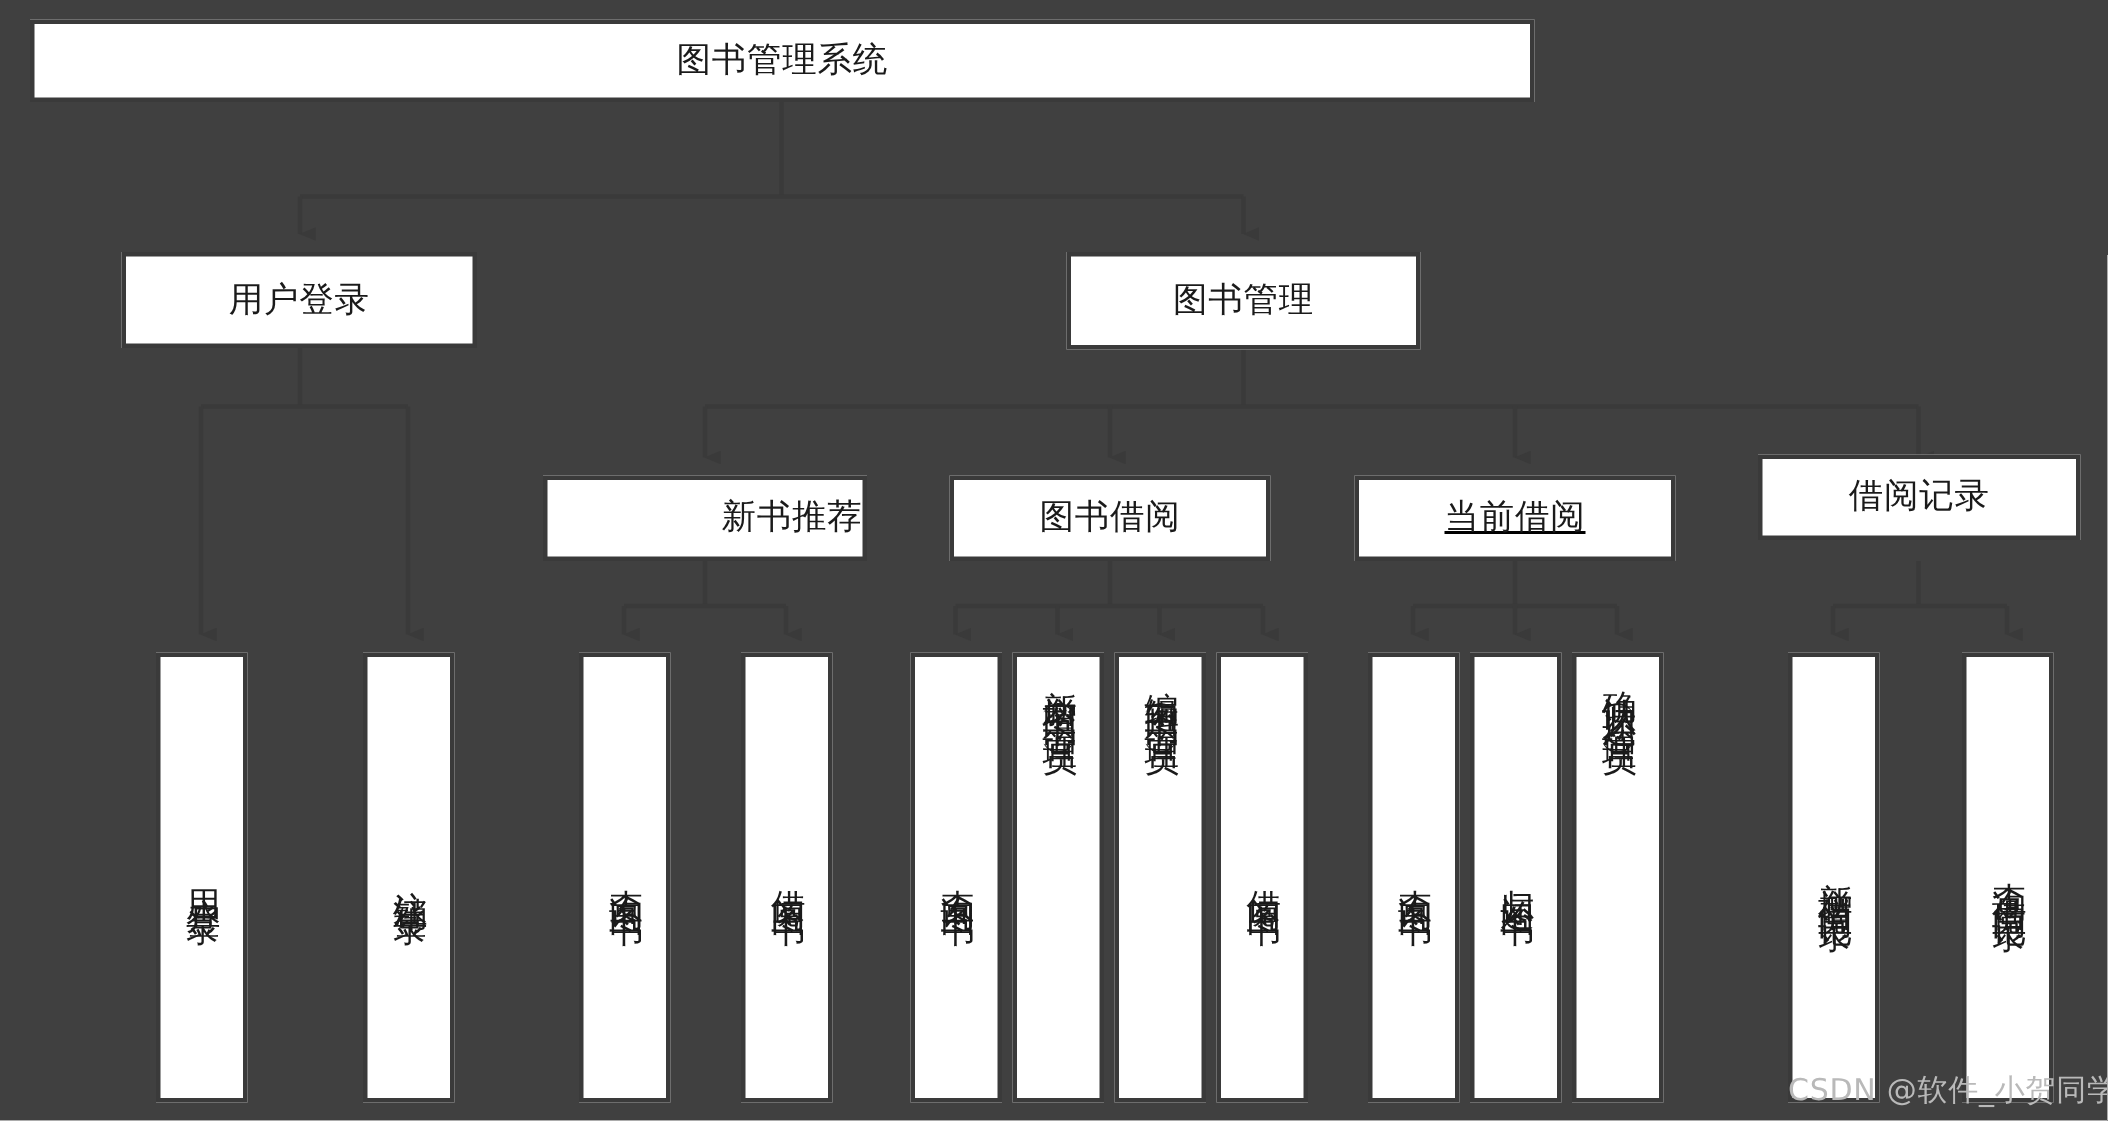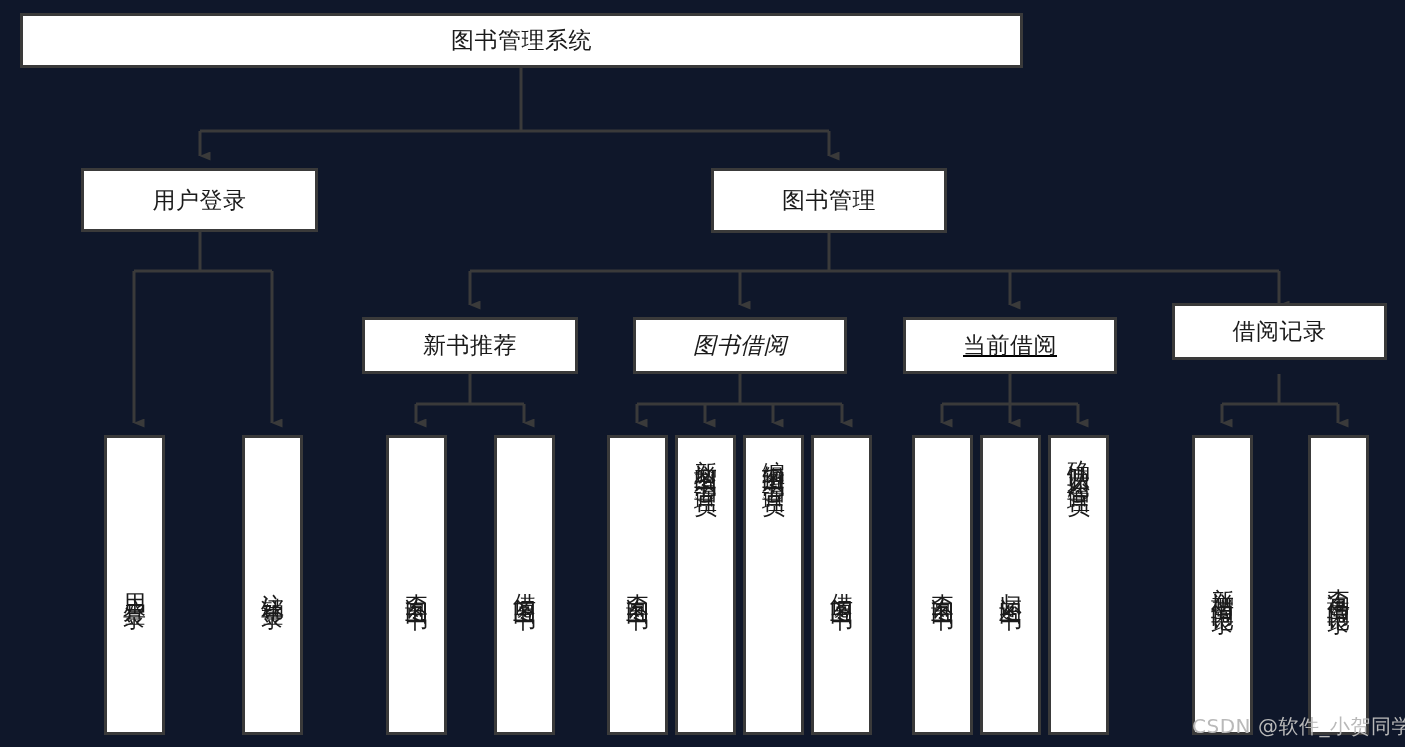--- a/index.html
+++ b/index.html
@@ -7,21 +7,21 @@
     padding: 0;
     background: #ffffff;
   }
   body {
     font-family: "DejaVu Sans", "Liberation Sans", sans-serif;
   }
   #canvas {
     position: relative;
     width: 1405px;
     height: 747px;
-    background: #0f172a;
+    background: #404040;
     overflow: hidden;
   }
   .node {
     position: absolute;
     box-sizing: border-box;
     background: #ffffff;
     border: 3px solid #3a3a3a;
     display: flex;
     align-items: center;
     justify-content: center;
@@ -131,25 +131,25 @@
   </div>
 
   <div class="node" style="left:81px; top:168px; width:237px; height:64px;">
     <span class="label">用户登录</span>
   </div>
 
   <div class="node" style="left:711px; top:168px; width:236px; height:65px;text-align:center;">
     <span class="label">图书管理</span>
   </div>
 
-  <div class="node" style="left:362px; top:317px; width:216px; height:57px;">
+  <div class="node" style="left:362px; top:317px; width:216px; height:57px;justify-content:flex-end;">
     <span class="label">新书推荐</span>
   </div>
 
-  <div class="node" style="left:633px; top:317px; width:214px; height:57px;font-style:italic;">
+  <div class="node" style="left:633px; top:317px; width:214px; height:57px;">
     <span class="label">图书借阅</span>
   </div>
 
   <div class="node" style="left:903px; top:317px; width:214px; height:57px;text-decoration:underline;">
     <span class="label">当前借阅</span>
   </div>
 
   <div class="node" style="left:1172px; top:303px; width:215px; height:57px;">
     <span class="label">借阅记录</span>
   </div>

